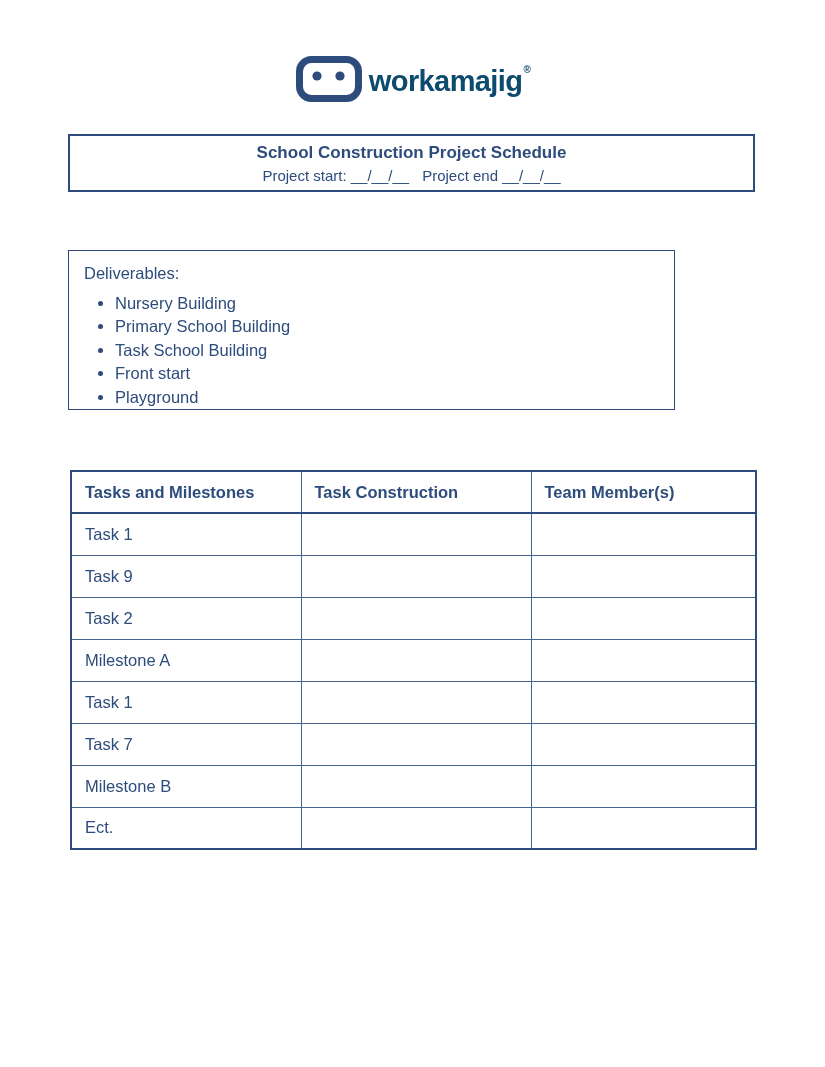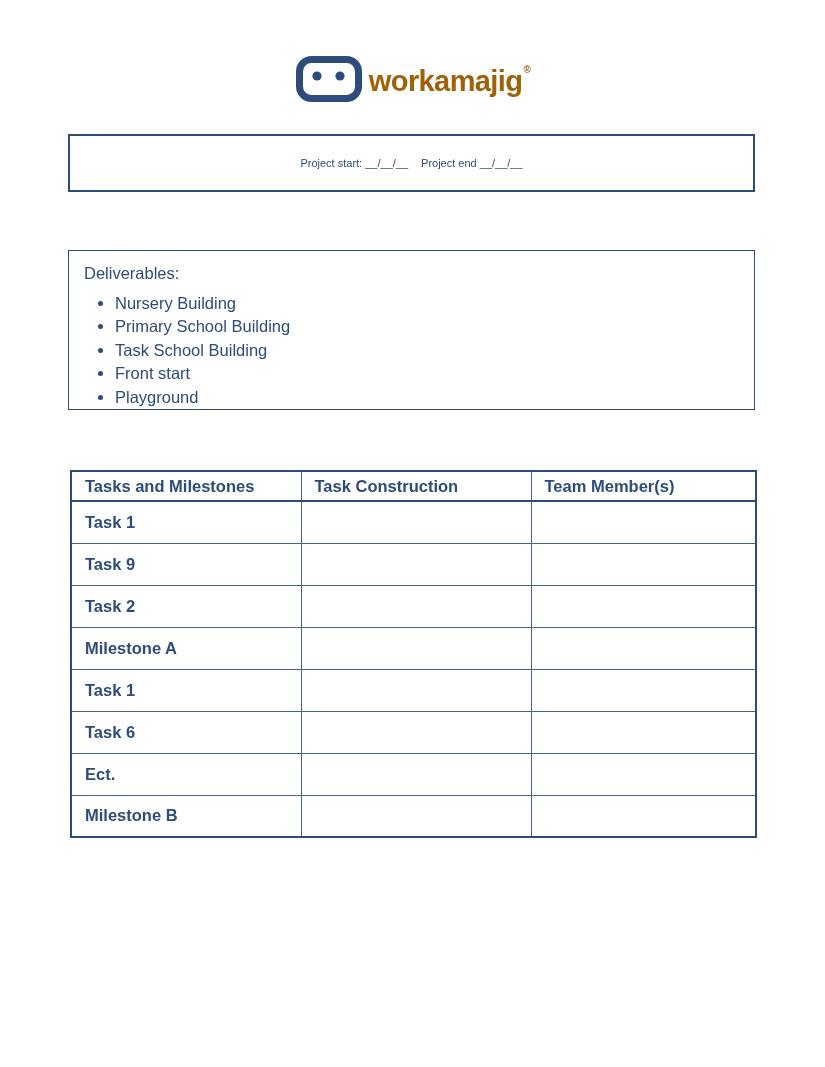--- a/index.html
+++ b/index.html
@@ -23,21 +23,21 @@
     display: flex;
     justify-content: center;
     align-items: center;
     gap: 7px;
   }
   .logo-icon svg { display: block; }
   .wordmark {
     font-size: 29px;
     font-weight: bold;
     letter-spacing: -0.6px;
-    color: #a16207;
+    color: #0c4a6e;
     line-height: 1;
     padding-top: 4px;
   }
   .reg-mark {
     font-size: 10px;
     font-weight: bold;
     vertical-align: top;
     position: relative;
     top: -2px;
     left: 1px;
@@ -55,31 +55,31 @@
     flex-direction: column;
     justify-content: center;
     align-items: center;
     gap: 4px;
   }
   .doc-title {
     font-size: 17px;
     font-weight: bold;
   }
   .doc-subtitle {
-    font-size: 11px;
+    font-size: 15px;
     display: flex;
     gap: 13px;
   }
 
   
   .deliverables-box {
     position: absolute;
     left: 68px;
     top: 250px;
-    width: 687px;
+    width: 607px;
     height: 160px;
     border: 1.5px solid #2d4c7c;
   }
   .deliverables-label {
     margin: 13px 0 0 15px;
     font-size: 16.5px;
   }
   .deliverables-list {
     margin: 9px 0 12px 0;
     padding-left: 46px;
@@ -102,41 +102,42 @@
   .schedule-table th,
   .schedule-table td {
     border: 1px solid #46648f;
     padding: 0 0 0 13px;
     text-align: left;
     vertical-align: middle;
     font-size: 16.5px;
   }
   .schedule-table { border: 2px solid #2d4c7c; }
   .schedule-table th {
-    height: 30px;
+    height: 42px;
     font-weight: bold;
     border-bottom: 2px solid #2d4c7c;
   }
-  .schedule-table td { height: 42px; font-weight: bold; }
+  .schedule-table td { height: 42px; font-weight: normal; }
 </style>
 </head>
 <body>
 
 <div class="logo-row">
   <span class="logo-icon">
     <svg width="66" height="46" viewBox="0 0 66 46" fill="none" xmlns="http://www.w3.org/2000/svg">
       <rect x="3.5" y="3.5" width="59" height="39" rx="12" stroke="#2d4c7c" stroke-width="7" fill="none"></rect>
       <circle cx="21" cy="20" r="4.6" fill="#2d4c7c"></circle>
       <circle cx="44" cy="20" r="4.6" fill="#2d4c7c"></circle>
     </svg>
   </span>
   <span class="wordmark"><span>workamajig</span><sup class="reg-mark">®</sup></span>
 </div>
 
 <div class="title-box">
+  <div class="doc-title">School Construction Project Schedule</div>
   <div class="doc-subtitle">
     <span>Project start: __/__/__</span>
     <span>Project end __/__/__</span>
   </div>
 </div>
 
 <div class="deliverables-box">
   <div class="deliverables-label">Deliverables:</div>
   <ul class="deliverables-list">
     <li>Nursery Building</li>
@@ -180,28 +181,28 @@
       <td>Milestone A</td>
       <td></td>
       <td></td>
     </tr>
     <tr>
       <td>Task 1</td>
       <td></td>
       <td></td>
     </tr>
     <tr>
-      <td>Task 6</td>
+      <td>Task 7</td>
+      <td></td>
+      <td></td>
+    </tr>
+    <tr>
+      <td>Milestone B</td>
       <td></td>
       <td></td>
     </tr>
     <tr>
       <td>Ect.</td>
-      <td></td>
-      <td></td>
-    </tr>
-    <tr>
-      <td>Milestone B</td>
       <td></td>
       <td></td>
     </tr>
   </tbody>
 </table>
 
 </body></html>

